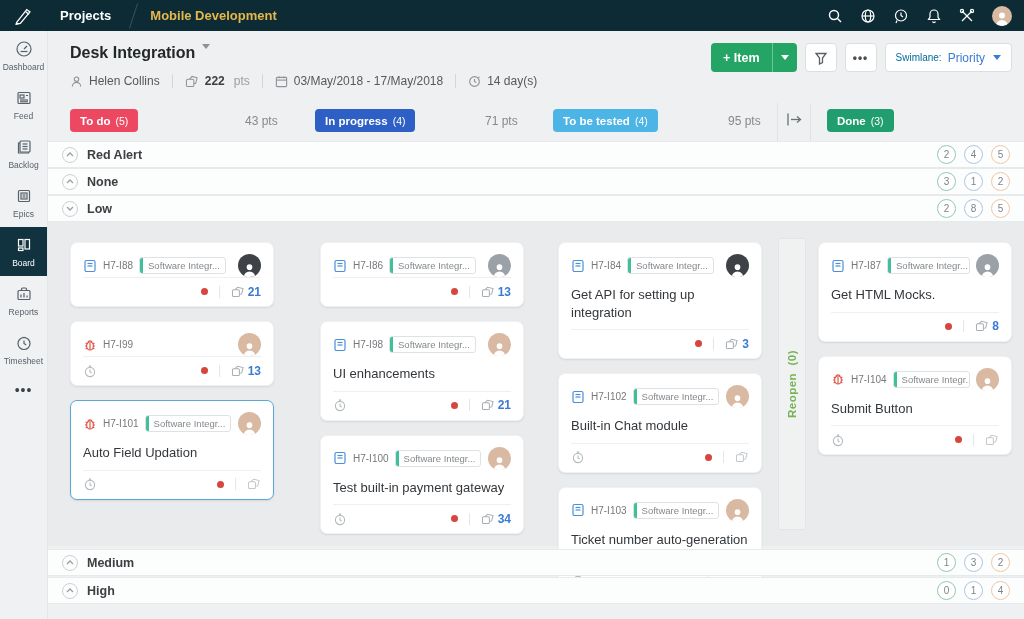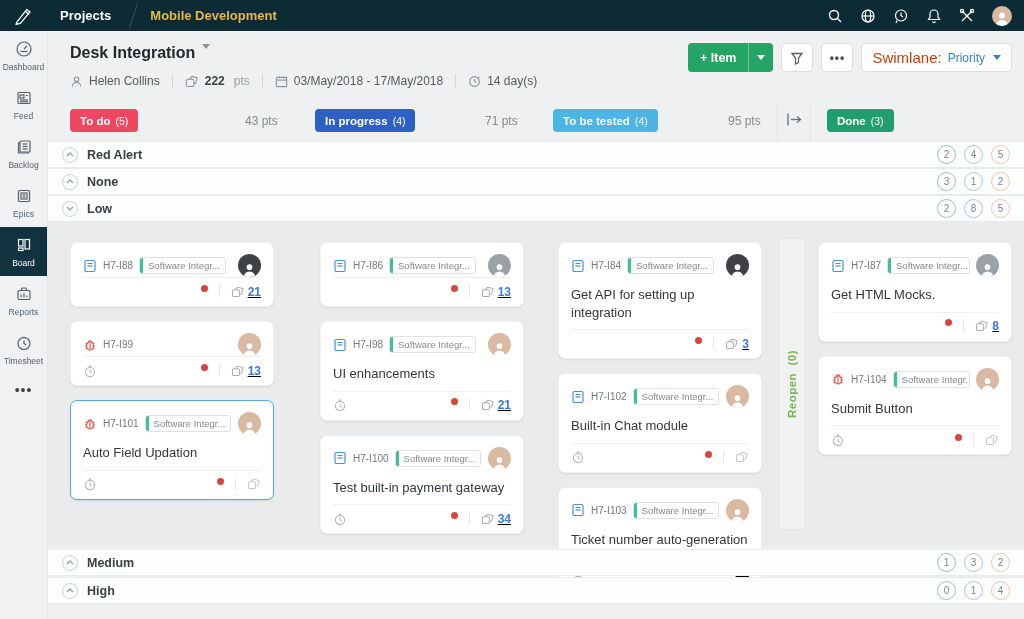--- a/index.html
+++ b/index.html
@@ -39,21 +39,21 @@
   .meta-unit { color:#9aa0a4; margin-left:3px; }
 
   .header-controls { position:absolute; top:12px; right:12px; display:flex; align-items:center; gap:8px; }
   .btn-additem { display:flex; align-items:stretch; height:29px; background:#25a565; border-radius:4px; overflow:hidden; cursor:pointer; }
   .btn-additem .main-seg { color:#fff; font-size:12.5px; font-weight:bold; display:flex; align-items:center; padding:0 12px; }
   .btn-additem .caret-seg { display:flex; align-items:center; padding:0 8px; border-left:1px solid rgba(255,255,255,.35); }
   .btn-additem .caret-seg .caret { border-top-color:#fff; margin:0; }
   .btn-icon { width:32px; height:29px; background:#fff; border:1px solid #dcdfe1; border-radius:4px; display:flex; align-items:center; justify-content:center; cursor:pointer; }
   .btn-more { color:#4a4f53; font-size:12px; letter-spacing:1px; font-weight:bold; }
   .swimlane-box { height:29px; background:#fff; border:1px solid #dcdfe1; border-radius:4px; display:flex; align-items:center; padding:0 10px; gap:6px; cursor:pointer; }
-  .swimlane-label { color:#c2410c; font-size:15px; }
+  .swimlane-label { color:#0369a1; font-size:10px; }
   .swimlane-value { color:#3a7bd5; font-size:12px; }
   .swimlane-box .caret { border-top-color:#3a7bd5; margin-left:2px; }
 
   
   .col-header { position:absolute; top:74px; left:0; width:100%; height:34px; }
   .status-badge { position:absolute; top:4px; height:23px; border-radius:4px; color:#fff; font-size:11.5px; font-weight:bold; display:flex; align-items:center; padding:0 10px; gap:5px; cursor:pointer; }
   .status-badge .cnt { font-weight:normal; font-size:10.5px; }
   .pts-label { position:absolute; top:9px; font-size:12px; color:#85898d; }
   .colsep { position:absolute; top:-2px; width:1px; height:38px; background:#e0e3e4; }
   .expand-btn { position:absolute; top:7px; left:738px; cursor:pointer; }
@@ -79,21 +79,21 @@
   .card.selected { border:1.5px solid #58a9da; }
   .card-top { display:flex; align-items:center; gap:6px; }
   .card-id { font-size:10px; color:#75797d; white-space:nowrap; }
   .tag { display:flex; align-items:center; height:17px; border:1px solid #dfe2e3; border-radius:3px; overflow:hidden; max-width:92px; background:#fff; }
   .tag .bar { width:3px; height:100%; background:#3fbf9a; flex:none; }
   .tag em { font-style:normal; font-size:9.5px; color:#85898d; padding:0 5px; white-space:nowrap; overflow:hidden; }
   .card-avatar { margin-left:auto; width:23px; height:23px; border-radius:50%; overflow:hidden; display:flex; align-items:flex-end; justify-content:center; flex:none; }
   .av-dark { background:#3e4246; } .av-tan { background:#d9b9a2; } .av-gray { background:#9aa2a8; }
   .card-title { font-size:13px; color:#33373b; margin:9px 0 8px; line-height:1.35; }
   .card-foot { border-top:1px solid #efefef; padding-top:6px; display:flex; align-items:center; min-height:22px; }
-  .foot-right { margin-left:auto; display:flex; gap:11px;text-decoration:underline; }
+  .foot-right { margin-left:auto; display:flex; align-items:center; gap:11px; }
   .red-dot { width:7px; height:7px; border-radius:50%; background:#d6453e; }
   .foot-div { width:1px; height:12px; background:#e4e6e7; }
   .dice-wrap { display:flex; align-items:center; gap:3px; }
   .dice-pts { font-size:12px; font-weight:bold; color:#3a7bd5; }
 
   svg { flex:none; }
 </style>
 </head>
 <body>
 

